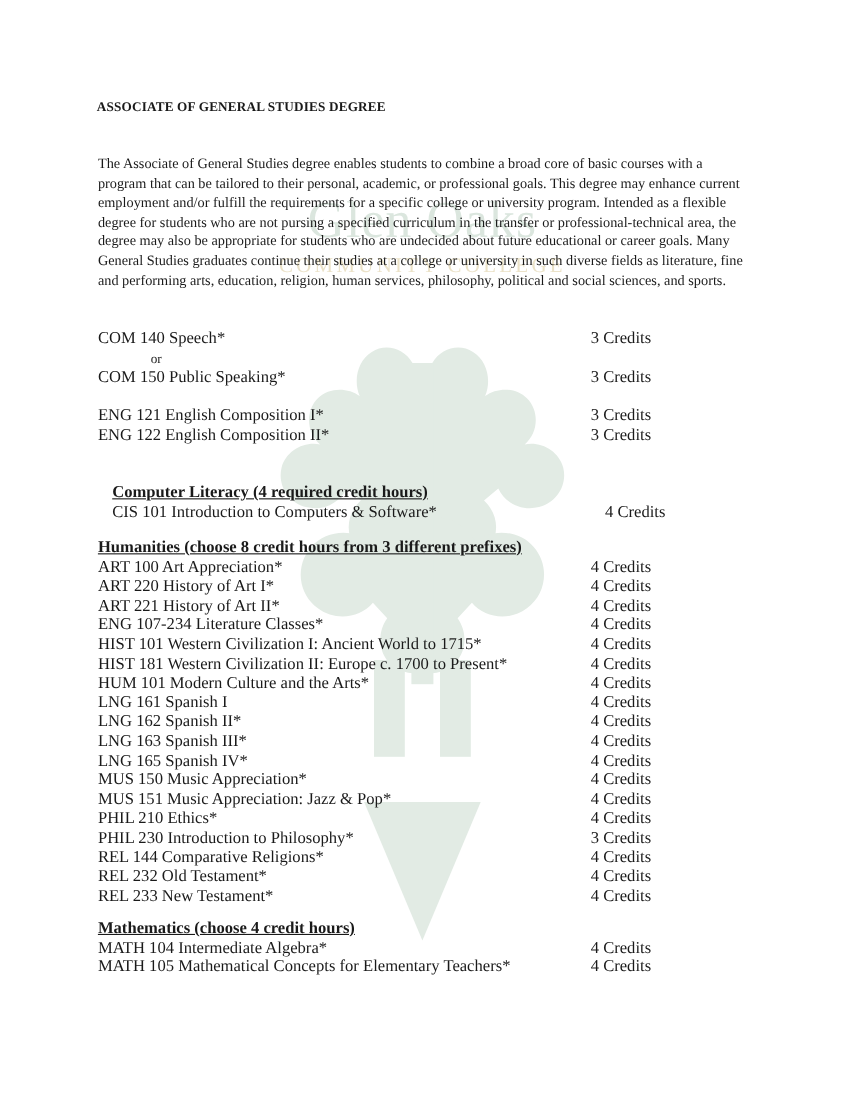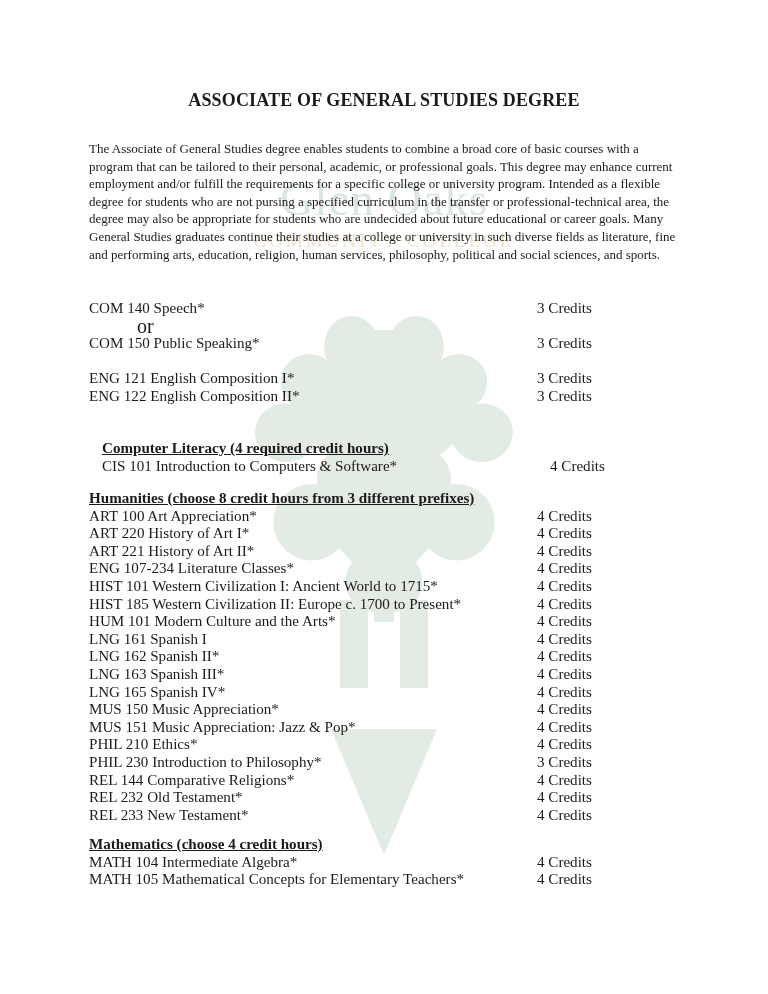--- a/index.html
+++ b/index.html
@@ -55,22 +55,22 @@
     position: relative;
     z-index: 2;
     padding: 0;
   }
 
   .doc-title {
     position: absolute;
     left: 88px;
     top: 90px;
     width: 592px;
-    text-align: center;
-    font-size: 18px;
+    text-align: left;
+    font-size: 12px;
     font-weight: bold;
     letter-spacing: 0.15px;
   }
 
   .intro {
     position: absolute;
     left: 89px;
     top: 127px;
     width: 594px;
     font-size: 13px;
@@ -104,21 +104,21 @@
     display: inline-block;
   }
 
   .course-credits {
     position: absolute;
     left: 448px;
     top: 0;
   }
 
   .or-row {
-    font-size: 20px;
+    font-size: 12px;
     line-height: 17.6px;
     height: 17.6px;
     font-weight: normal;
     padding-left: 48px;
   }
 
   .spacer-row {
     height: 17.6px;
   }
 </style>
@@ -251,21 +251,21 @@
       </div>
       <div class="course-row">
         <span class="course-name">ENG 107-234 Literature Classes*</span>
         <span class="course-credits">4 Credits</span>
       </div>
       <div class="course-row">
         <span class="course-name">HIST 101 Western Civilization I: Ancient World to 1715*</span>
         <span class="course-credits">4 Credits</span>
       </div>
       <div class="course-row">
-        <span class="course-name">HIST 185 Western Civilization II: Europe c. 1700 to Present*</span>
+        <span class="course-name">HIST 181 Western Civilization II: Europe c. 1700 to Present*</span>
         <span class="course-credits">4 Credits</span>
       </div>
       <div class="course-row">
         <span class="course-name">HUM 101 Modern Culture and the Arts*</span>
         <span class="course-credits">4 Credits</span>
       </div>
       <div class="course-row">
         <span class="course-name">LNG 161 Spanish I</span>
         <span class="course-credits">4 Credits</span>
       </div>

